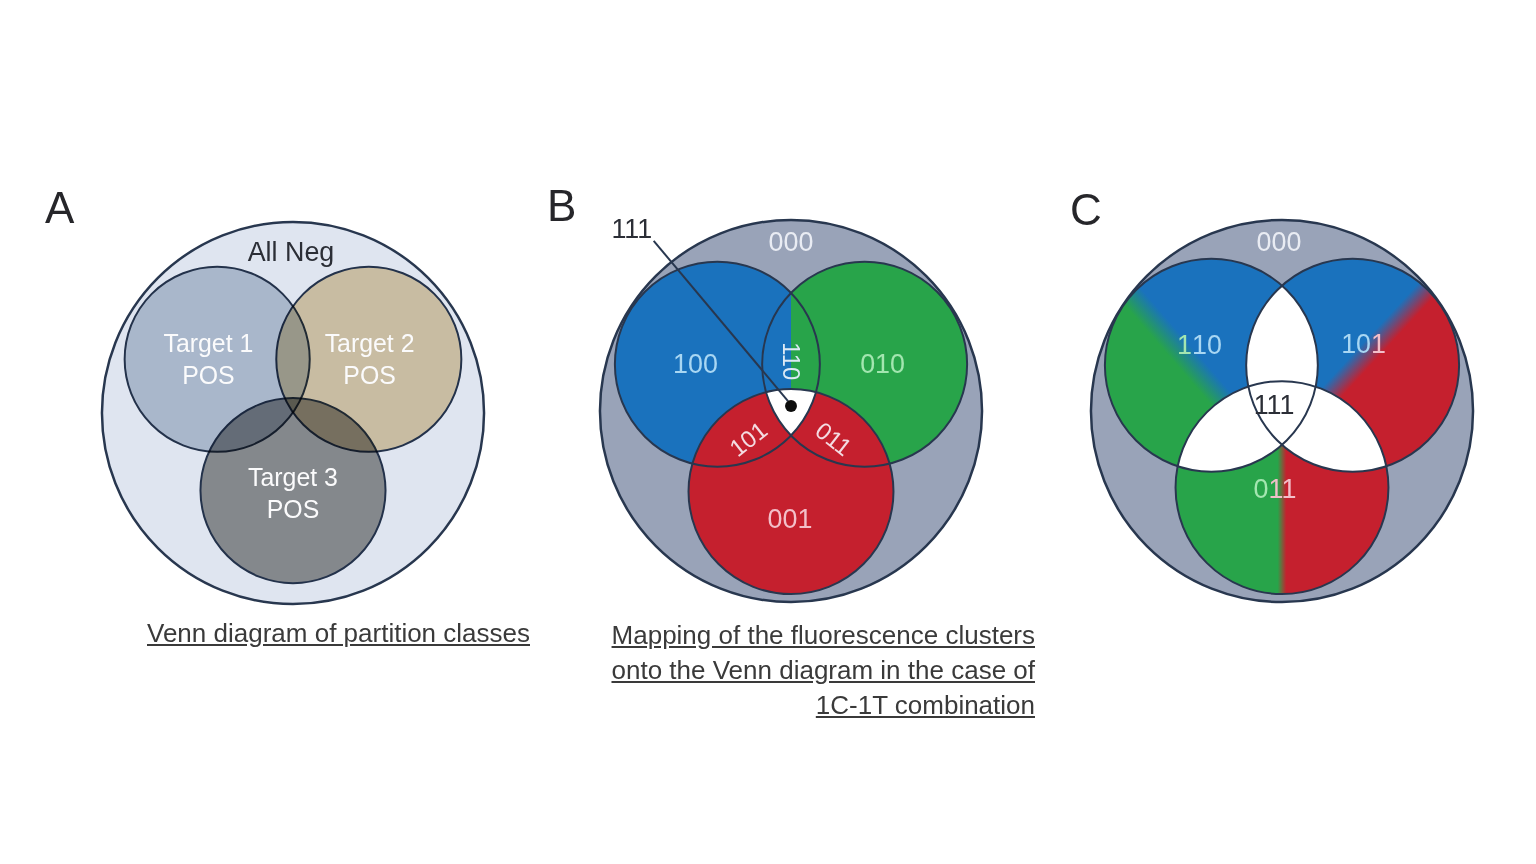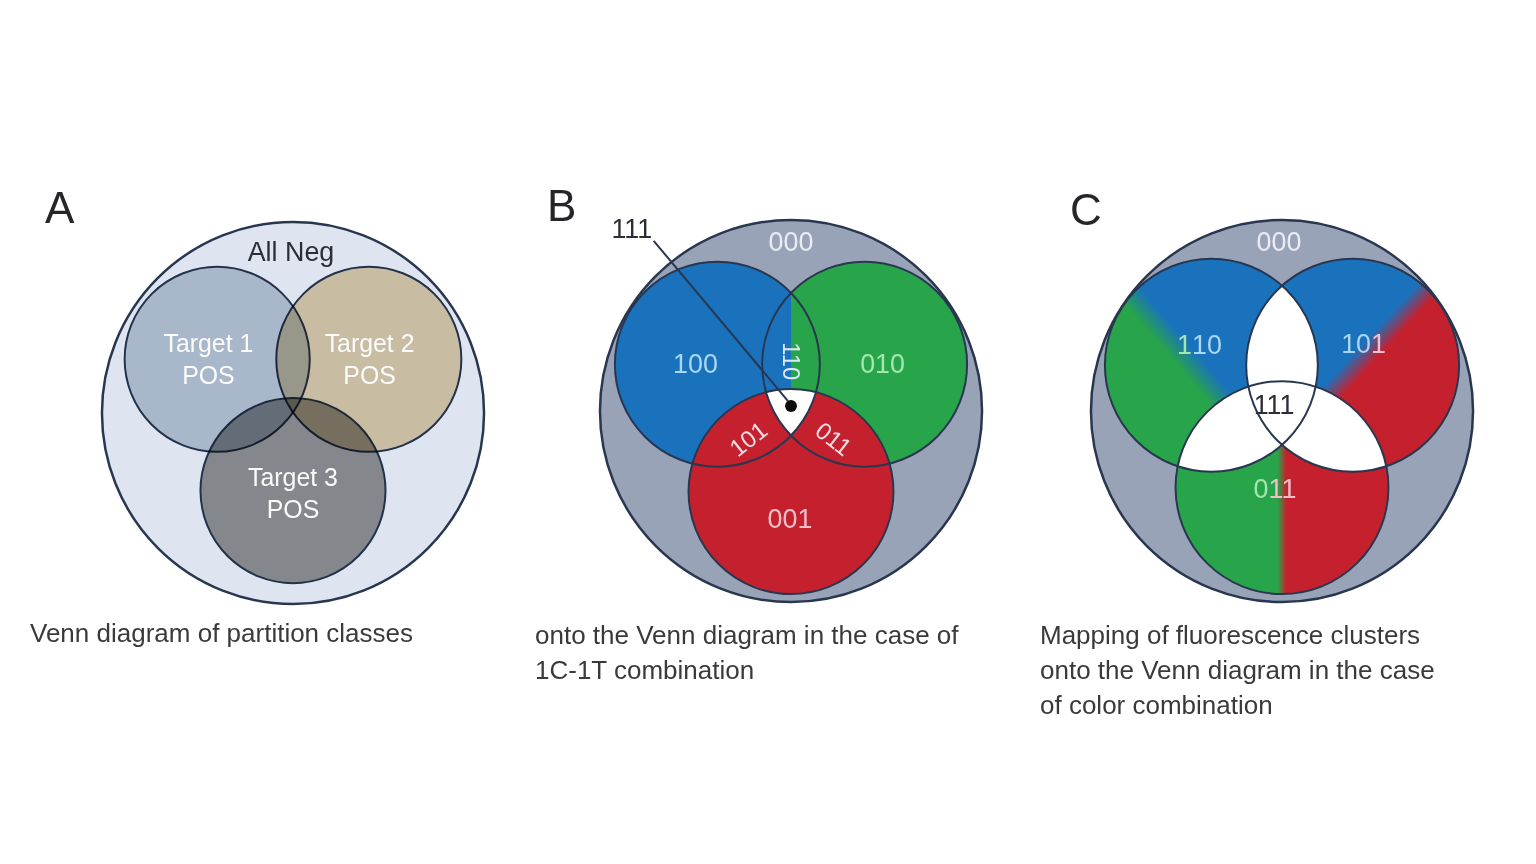--- a/index.html
+++ b/index.html
@@ -49,24 +49,25 @@
   .vlabel      { font-size: 27px; }
   .vlabel-sm   { font-size: 25px; }
   .vlabel-rot  { font-size: 24px; }
   .blend-mult  { mix-blend-mode: multiply; }
 
   .caption {
     position: absolute;
     top: 438px;
     left: 0;
     width: 100%;
-    text-align: left;
+    text-align: right;
     font-size: 26px;
     line-height: 35px;
     color: #3a3a3a;
+    text-decoration: underline;
   }
   #panel-a .caption { top: 436px; }
 </style>
 </head>
 <body>
 
 <div class="page">
 
   <section class="panel" id="panel-a">
     <div class="panel-letter">A</div>
@@ -132,20 +133,21 @@
       <text class="vlabel" x="200" y="30" text-anchor="middle" dominant-baseline="central" fill="#e9ecf3">000</text>
       <text class="vlabel" x="104" y="153" text-anchor="middle" dominant-baseline="central" fill="#a9d7f3">100</text>
       <text class="vlabel" x="292" y="153" text-anchor="middle" dominant-baseline="central" fill="#a3e6b0">010</text>
       <text class="vlabel" x="199" y="309" text-anchor="middle" dominant-baseline="central" fill="#f3bfc9">001</text>
       <text class="vlabel-rot" x="200" y="150" text-anchor="middle" dominant-baseline="central" transform="rotate(90 200 150)" fill="#dce9f4">110</text>
       <text class="vlabel-rot" x="157" y="228" text-anchor="middle" dominant-baseline="central" transform="rotate(-38 157 228)" fill="#f4dce2">101</text>
       <text class="vlabel-rot" x="243" y="228" text-anchor="middle" dominant-baseline="central" transform="rotate(38 243 228)" fill="#f4dce2">011</text>
     </svg>
 
     <div class="caption">
+      <div>Mapping of the fluorescence clusters</div>
       <div>onto the Venn diagram in the case of</div>
       <div>1C-1T combination</div>
     </div>
   </section>
 
   <section class="panel" id="panel-c">
     <div class="panel-letter">C</div>
 
     <svg class="venn" id="venn-c" width="398" height="398" viewBox="0 0 400 400">
       <defs>
@@ -194,20 +196,15 @@
       </text>
       <text class="vlabel" x="282" y="133" text-anchor="middle" dominant-baseline="central">
         <tspan fill="#a9d7f3">10</tspan><tspan fill="#f3bfc9">1</tspan>
       </text>
       <text class="vlabel" x="193" y="278" text-anchor="middle" dominant-baseline="central">
         <tspan fill="#a3e6b0">0</tspan><tspan fill="#f3bfc9">11</tspan>
       </text>
       <text class="vlabel" x="192" y="194" text-anchor="middle" dominant-baseline="central" fill="#2b2e36">111</text>
     </svg>
 
-    <div class="caption">
-      <div>Mapping of fluorescence clusters</div>
-      <div>onto the Venn diagram in the case</div>
-      <div>of color combination</div>
-    </div>
   </section>
 
 </div>
 
 </body></html>

